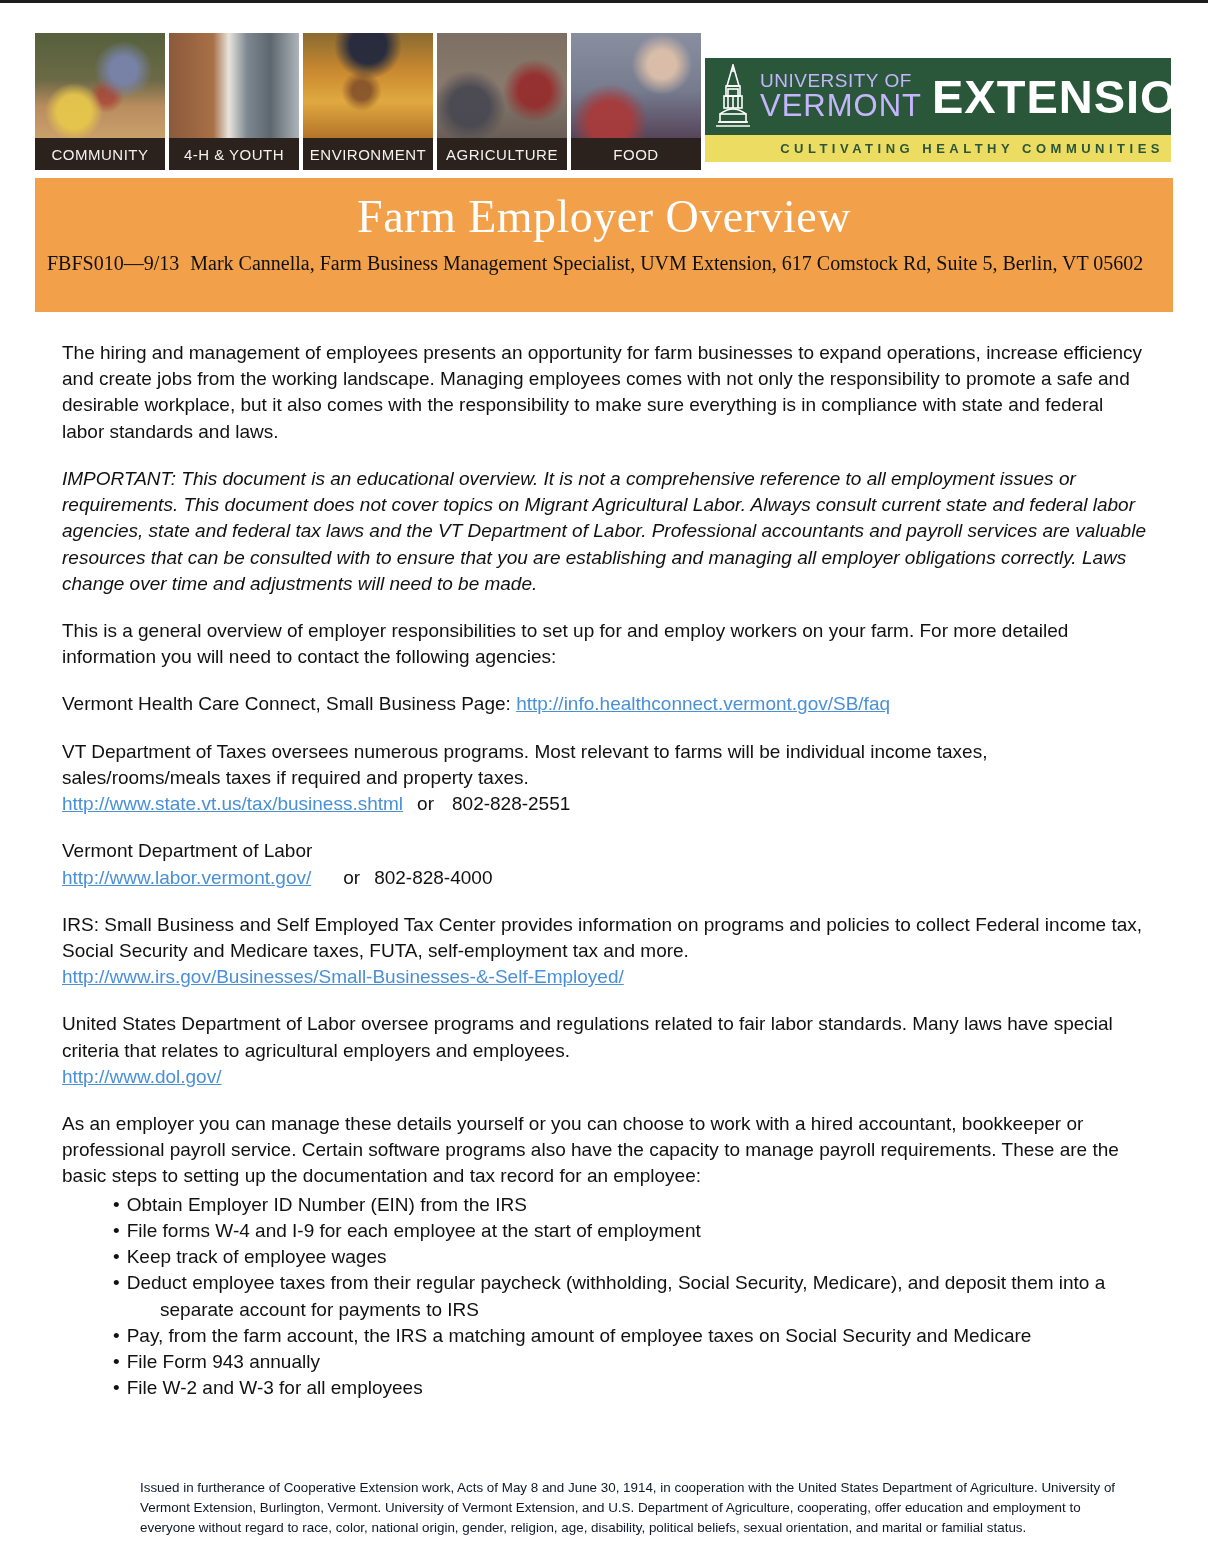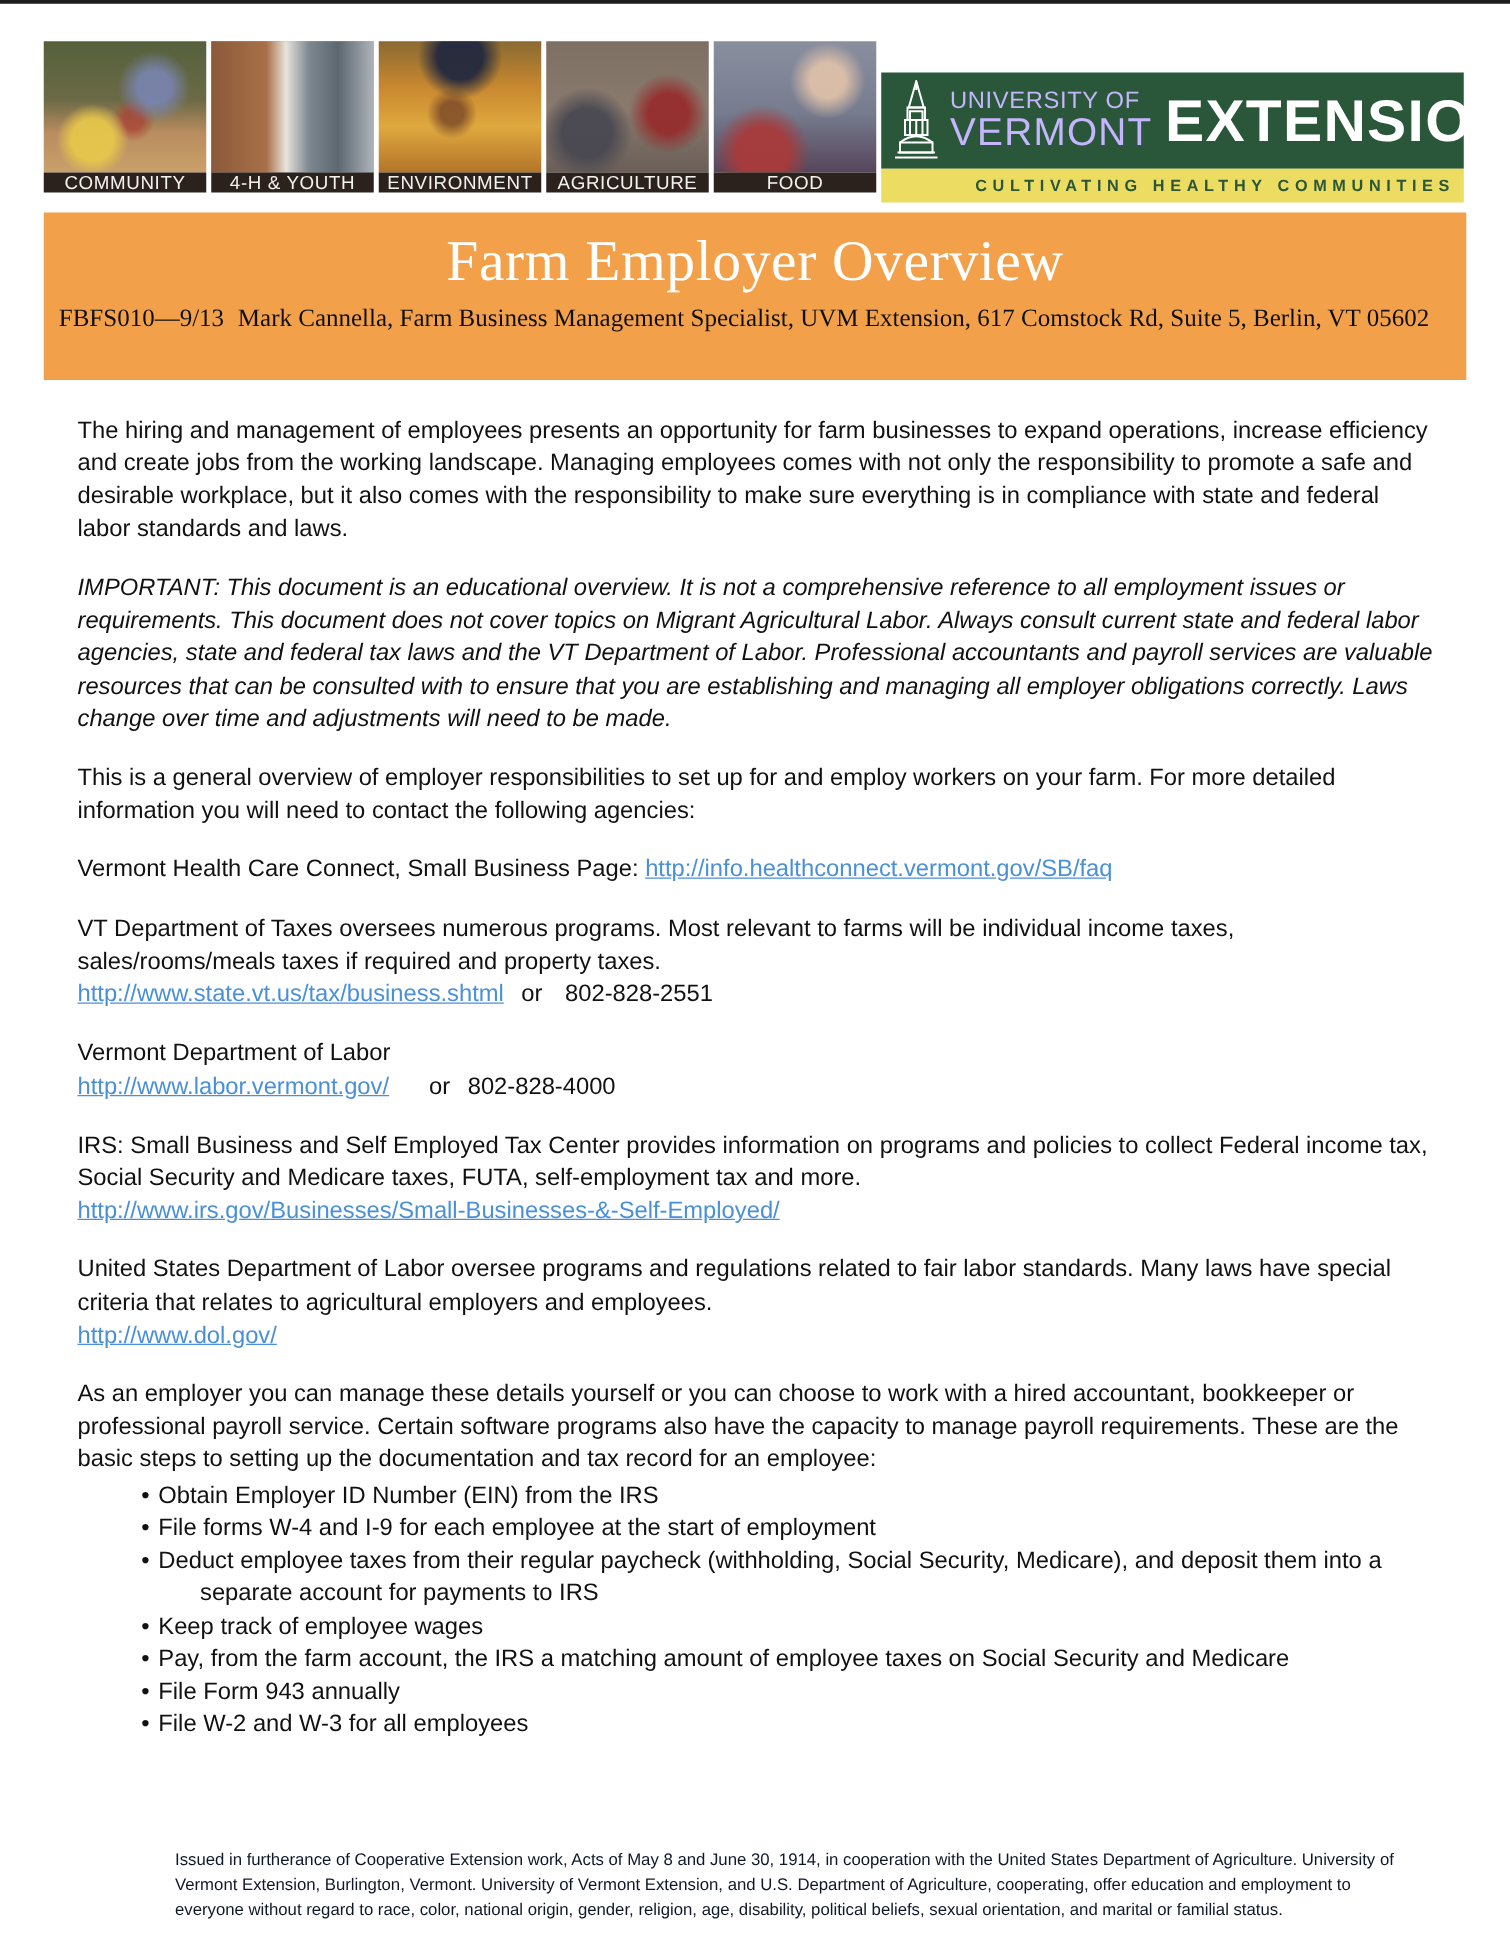--- a/index.html
+++ b/index.html
@@ -42,21 +42,21 @@
       radial-gradient(circle at 25% 70%, rgba(70,70,80,.9) 0 16%, rgba(70,70,80,0) 30%),
       linear-gradient(180deg, #7d6f63 0%, #8a7a6e 50%, #6a5f58 100%);
   }
   .photo-5 {
     background:
       radial-gradient(circle at 30% 85%, rgba(168,58,58,.95) 0 16%, rgba(168,58,58,0) 30%),
       radial-gradient(circle at 70% 30%, rgba(226,195,170,.9) 0 12%, rgba(226,195,170,0) 26%),
       linear-gradient(180deg, #8a8fa0 0%, #767b8e 55%, #56455a 100%);
   }
   .photo-label {
-    height: 16px; background: #2b221d; color: #f4f2ef;
+    height: 32px; background: #2b221d; color: #f4f2ef;
     font-size: 15px; letter-spacing: .5px;
     display: flex; align-items: center; justify-content: center;
     white-space: nowrap;
   }
   .logo-block { width: 466px; margin-top: 25px; }
   .logo-green {
     background: #2a5639; height: 77px;
     display: flex; align-items: center; padding-left: 9px;
   }
   .tower { width: 38px; height: 66px; flex: 0 0 auto; }
@@ -195,22 +195,22 @@
     <p><span>IRS: Small Business and Self Employed Tax Center provides information on programs and policies to collect Federal income tax, Social Security and Medicare taxes, FUTA, self-employment tax and more.</span><br><a class="doclink">http://www.irs.gov/Businesses/Small-Businesses-&amp;-Self-Employed/</a></p>
 
     <p><span>United States Department of Labor oversee programs and regulations related to fair labor standards. Many laws have special criteria that relates to agricultural employers and employees.</span><br><a class="doclink">http://www.dol.gov/</a></p>
 
 
     <p class="tight">As an employer you can manage these details yourself or you can choose to work with a hired accountant, bookkeeper or professional payroll service. Certain software programs also have the capacity to manage payroll requirements. These are the basic steps to setting up the documentation and tax record for an employee:</p>
 
     <ul class="steps">
       <li><span class="bullet-dot">•</span><span>Obtain Employer ID Number (EIN) from the IRS</span></li>
       <li><span class="bullet-dot">•</span><span>File forms W-4 and I-9 for each employee at the start of employment</span></li>
+      <li><span class="bullet-dot">•</span><span>Keep track of employee wages</span></li>
       <li><span class="bullet-dot">•</span><span>Deduct employee taxes from their regular paycheck (withholding, Social Security, Medicare), and deposit them into a separate account for payments to IRS</span></li>
-      <li><span class="bullet-dot">•</span><span>Keep track of employee wages</span></li>
       <li><span class="bullet-dot">•</span><span>Pay, from the farm account, the IRS a matching amount of employee taxes on Social Security and Medicare</span></li>
       <li><span class="bullet-dot">•</span><span>File Form 943 annually</span></li>
       <li><span class="bullet-dot">•</span><span>File W-2 and W-3 for all employees</span></li>
     </ul>
 
   </div>
 </div>
 
 <div class="doc-footer">Issued in furtherance of Cooperative Extension work, Acts of May 8 and June 30, 1914, in cooperation with the United States Department of Agriculture. University of Vermont Extension, Burlington, Vermont.  University of Vermont Extension, and U.S. Department of Agriculture, cooperating, offer education and employment to everyone without regard to race, color, national origin, gender, religion, age, disability, political beliefs, sexual orientation, and marital or familial status.</div>
 

